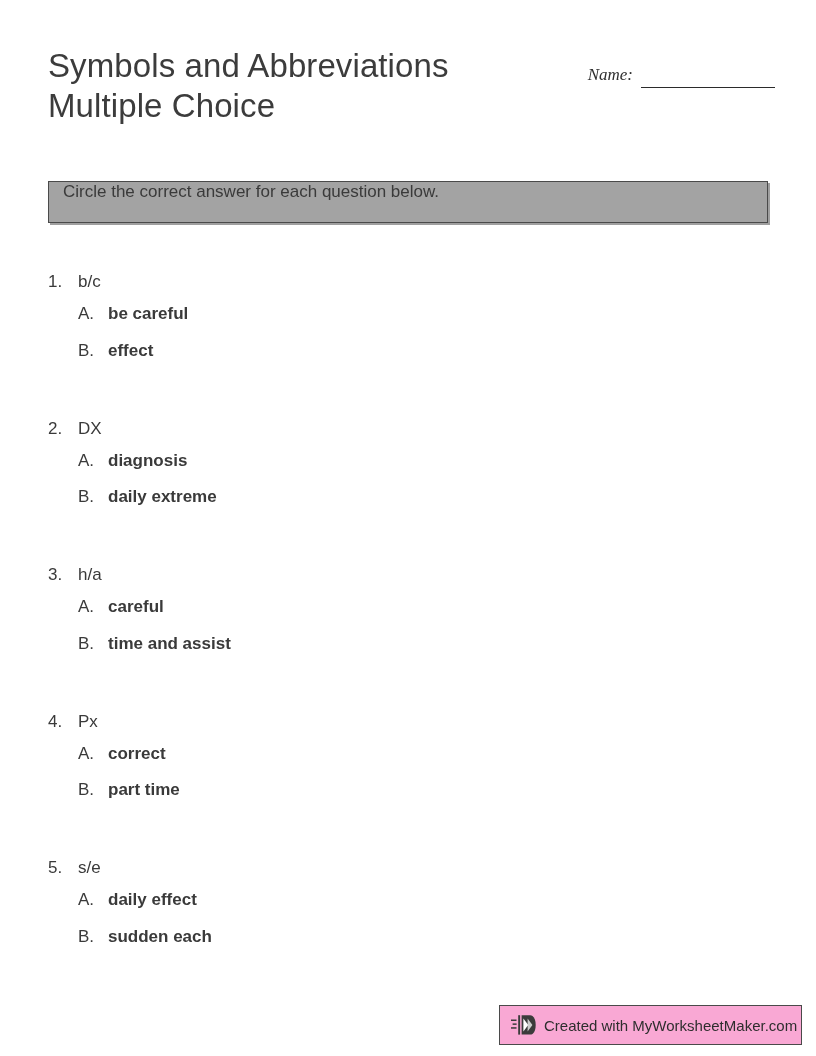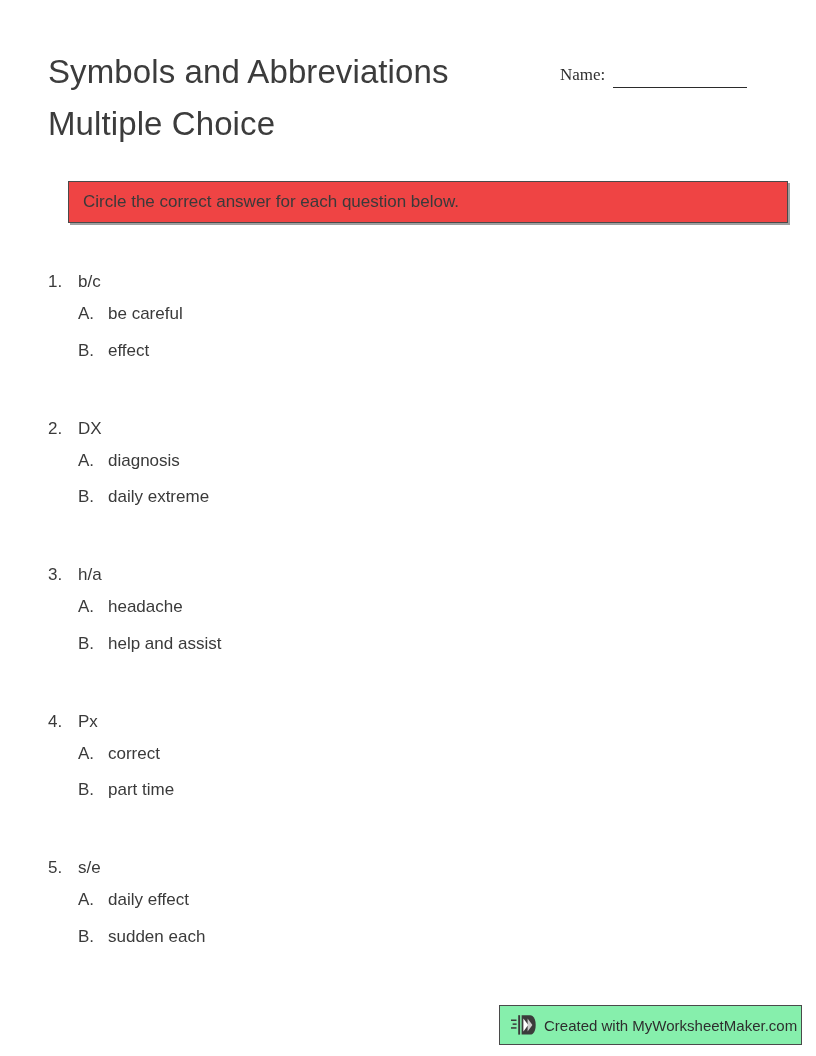--- a/index.html
+++ b/index.html
@@ -24,35 +24,37 @@
     width: 816px;
     height: 150px;
   }
   .worksheet-title {
     position: absolute;
     left: 48px;
     top: 46px;
     width: 480px;
     font-size: 33px;
     font-weight: 300;
-    line-height: 52px;
+    line-height: 40px;
     letter-spacing: 0.1px;
     color: #3c3c3c;
     white-space: pre-line;
   }
   .name-date-block {
     position: absolute;
     left: 560px;
     top: 50px;
     width: 215px;
   }
   .nd-row {
     display: flex;
     align-items: flex-end;
+    justify-content: flex-end;
     height: 38px;
+    font-style: italic;
   }
   .nd-label {
     font-family: "Liberation Serif", serif;
     font-size: 17px;
     color: #2f2f2f;
     padding-right: 8px;
     padding-bottom: 3px;
     white-space: nowrap;
   }
   .nd-line {
@@ -62,25 +64,23 @@
   }
 
   
   .instruction-box {
     position: absolute;
     left: 48px;
     top: 181px;
     width: 718px;
     height: 40px;
     border: 1px solid #4a4a4a;
-    background: #ef4444;
+    background: #a3a3a3;
     box-shadow: 2px 2px 0 0 rgba(80,80,80,0.55);
     display: flex;
-    align-items: center;
-    margin-left: 20px;
   }
   .instruction-text {
     padding-left: 14px;
     font-size: 17px;
     font-weight: 400;
     color: #3a3a3a;
   }
 
   
   .questions {
@@ -121,31 +121,32 @@
   }
   .opt-letter {
     font-size: 17px;
     color: #3a3a3a;
     width: 30px;
     flex: none;
   }
   .opt-text {
     font-size: 17px;
     color: #3a3a3a;
+    font-weight: bold;
   }
 
   
   .footer-badge {
     position: absolute;
     left: 499px;
     top: 1005px;
     width: 303px;
     height: 40px;
     border: 1px solid #4a4a4a;
-    background: #86efac;
+    background: #f9a8d4;
     display: flex;
     align-items: center;
     box-sizing: border-box;
   }
   .badge-logo {
     margin-left: 11px;
     width: 26px;
     height: 24px;
     flex: none;
     display: block;
@@ -215,25 +216,25 @@
   </div>
 
   <div class="question-block">
     <div class="q-stem">
       <span class="q-number">3.</span>
       <span class="q-prompt">h/a</span>
     </div>
     <div class="options">
       <div class="option-row">
         <span class="opt-letter">A.</span>
-        <span class="opt-text">headache</span>
-      </div>
-      <div class="option-row">
-        <span class="opt-letter">B.</span>
-        <span class="opt-text">help and assist</span>
+        <span class="opt-text">careful</span>
+      </div>
+      <div class="option-row">
+        <span class="opt-letter">B.</span>
+        <span class="opt-text">time and assist</span>
       </div>
     </div>
   </div>
 
   <div class="question-block">
     <div class="q-stem">
       <span class="q-number">4.</span>
       <span class="q-prompt">Px</span>
     </div>
     <div class="options">

